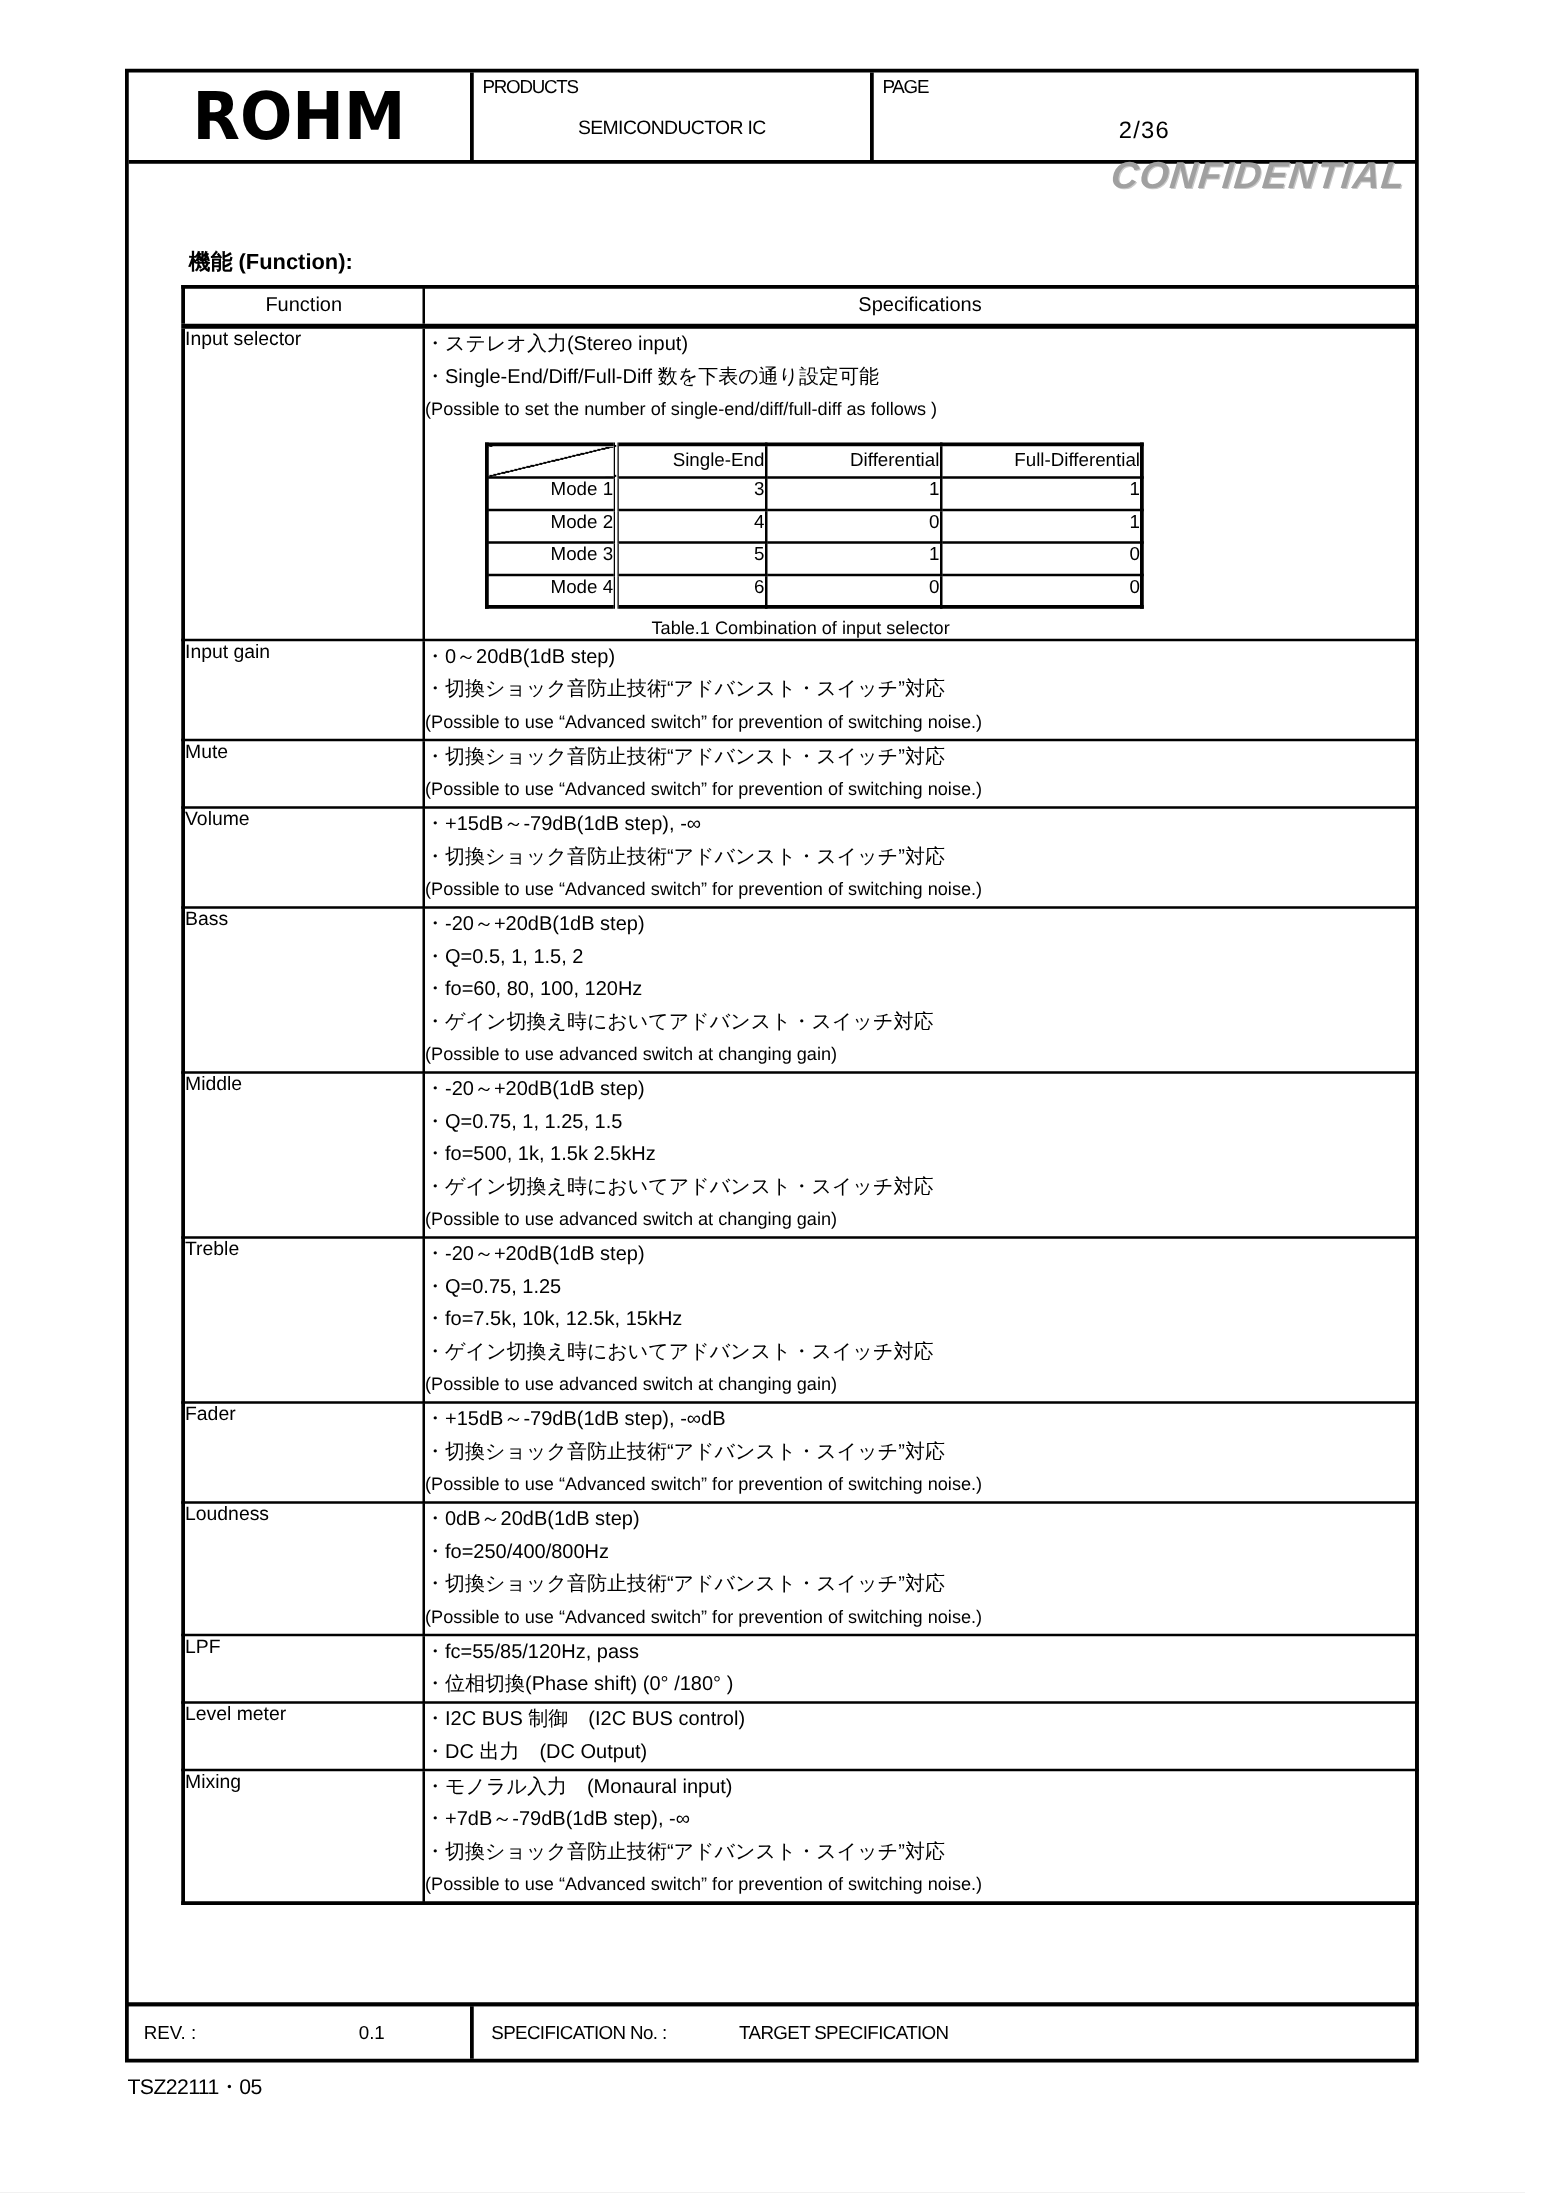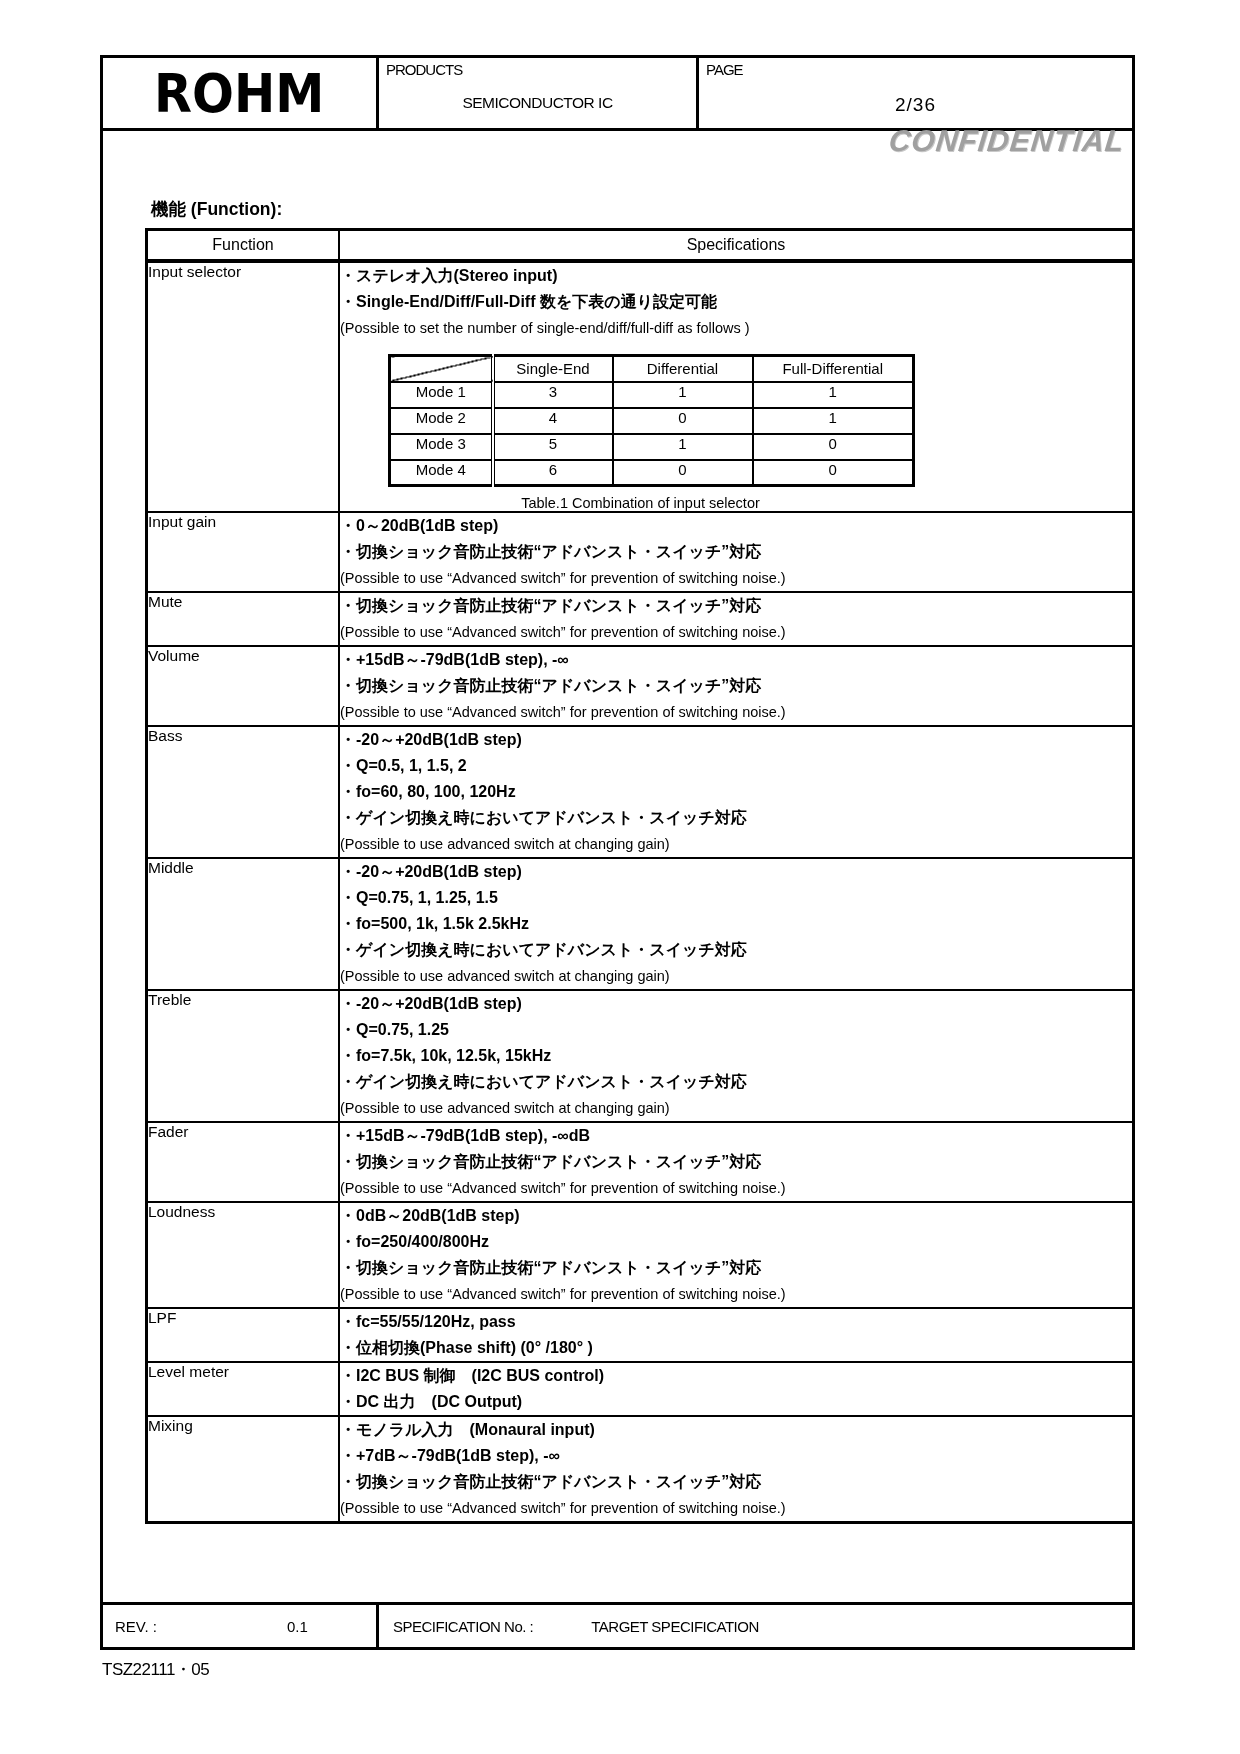--- a/index.html
+++ b/index.html
@@ -38,28 +38,28 @@
               table-layout:fixed;border:3px solid #000;}
   #spec-table th{border:2px solid #000;border-bottom:4px solid #000;height:28px;
                  font-weight:normal;font-size:16px;text-align:center;padding:0;}
   #spec-table td{border:2px solid #000;vertical-align:top;padding:0;}
   th.fn-h, td.fn-cell{width:190px;}
   td.fn-cell{font-size:15.5px;padding:5px 4px 0 10px;}
   td.fn-cell.v-mid{vertical-align:middle;padding-top:0;}
   td.spec-cell{padding:3px 10px 3px 8px;}
   td.spec-cell.with-table{padding-bottom:36px;}
   .line{line-height:26px;white-space:nowrap;}
-  .line.jp{font-size:16px;font-weight:bold;}
+  .line.jp{font-size:16px;}
   .line.en{font-size:14.5px;}
 
   
   .inner-wrap{margin:13px 0 0 48px;width:505px;}
   #inner-table{border-collapse:collapse;border:3px solid #000;width:505px;table-layout:fixed;}
   #inner-table th,#inner-table td{border:2px solid #000;height:26px;font-size:15px;
-                 font-weight:normal;text-align:center;padding:0;box-sizing:border-box;}
+                 font-weight:normal;text-align:right;padding:0;box-sizing:border-box;}
   #inner-table .c0{width:103px;border-right:4px double #000;}
   #inner-table .c1{width:120px;}
   #inner-table .c2{width:140px;}
   #inner-table .c3{width:161px;}
   #inner-table th.diag{background:linear-gradient(to bottom right,
         #fff calc(50% - 1.2px), #000 calc(50% - 1.2px), #000 calc(50% + 0.2px), #fff calc(50% + 0.2px));}
   .inner-caption{margin-top:8px;width:505px;text-align:center;font-size:14.5px;}
 
   
   #footer{position:absolute;left:100px;top:1602px;width:1035px;height:48px;
@@ -218,21 +218,21 @@
           <td class="spec-cell">
             <div class="line jp">・0dB～20dB(1dB step)</div>
             <div class="line jp">・fo=250/400/800Hz</div>
             <div class="line jp">・切換ショック音防止技術“アドバンスト・スイッチ”対応</div>
             <div class="line en">(Possible to use “Advanced switch” for prevention of switching noise.)</div>
           </td>
         </tr>
         <tr>
           <td class="fn-cell">LPF</td>
           <td class="spec-cell">
-            <div class="line jp">・fc=55/55/120Hz, pass</div>
+            <div class="line jp">・fc=55/85/120Hz, pass</div>
             <div class="line jp">・位相切換(Phase shift) (0° /180° )</div>
           </td>
         </tr>
         <tr>
           <td class="fn-cell">Level meter</td>
           <td class="spec-cell">
             <div class="line jp">・I2C BUS 制御　(I2C BUS control)</div>
             <div class="line jp">・DC 出力　(DC Output)</div>
           </td>
         </tr>

